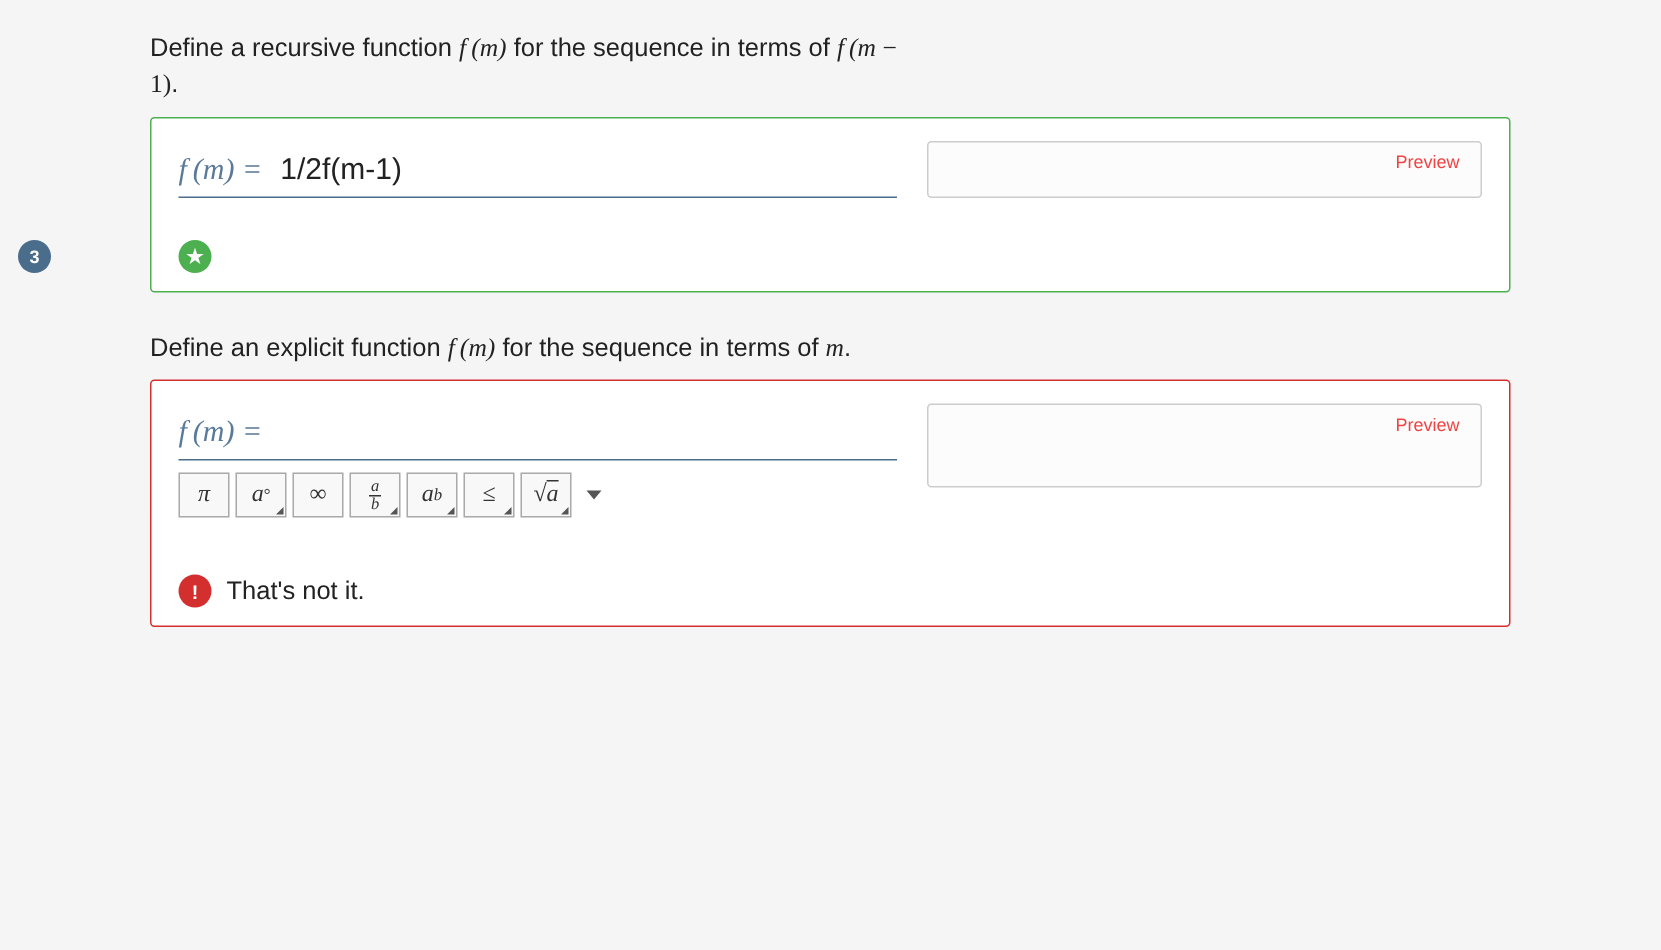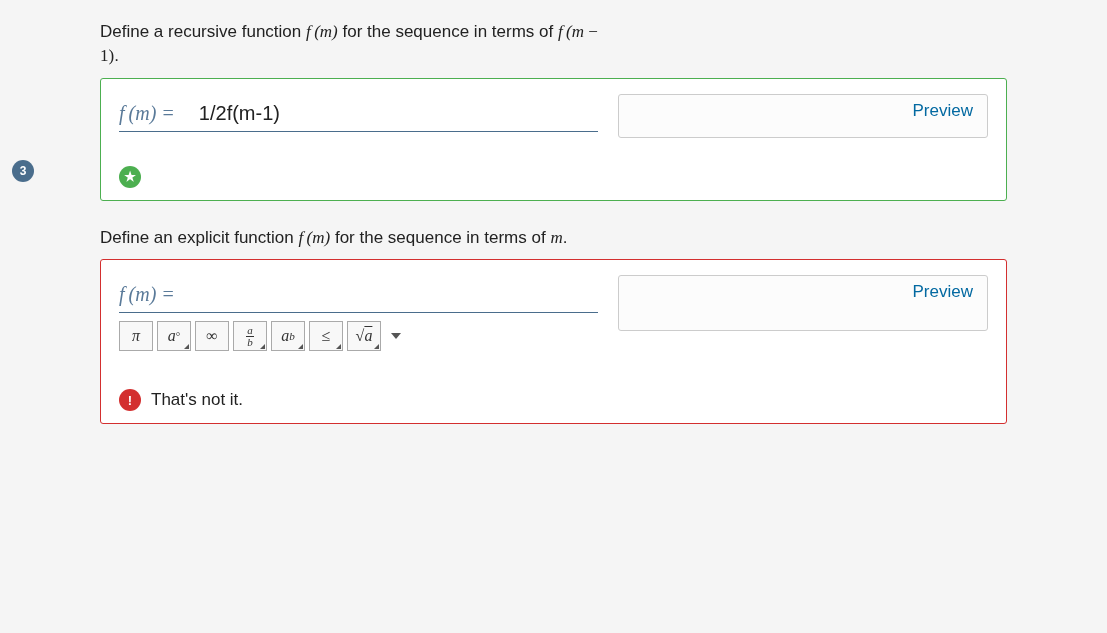--- a/index.html
+++ b/index.html
@@ -52,37 +52,37 @@
   .input-area {
     flex: 1;
     border-bottom: 1px solid #4a6d8c;
     padding: 8px 0 6px 0;
     font-size: 20px;
     font-family: 'Times New Roman', serif;
     font-style: italic;
     color: #5a7a99;
     display: flex;
     align-items: baseline;
-    gap: 24px;
+    gap: 12px;
   }
   .input-area .prefix { color: #5a7a99; }
   .input-area .user-value { font-family: Arial, sans-serif; font-style: normal; color: #222; font-size: 20px; }
   .preview-box {
     border: 1px solid #ccc;
     border-radius: 3px;
     min-width: 370px;
     padding: 6px 14px 12px 14px;
     font-size: 12px;
     color: #555;
     background: #fcfcfc;
   }
   .preview-box .preview-label {
     text-align: right;
-    font-size: 17px;
-    color: #0369a1;
+    font-size: 12px;
+    color: #ef4444;
     margin-bottom: 4px;
   }
   .preview-box .preview-content {
     font-family: 'Times New Roman', serif;
     font-size: 20px;
     color: #222;
     text-align: right;
     padding-right: 10px;
   }
   .frac {

